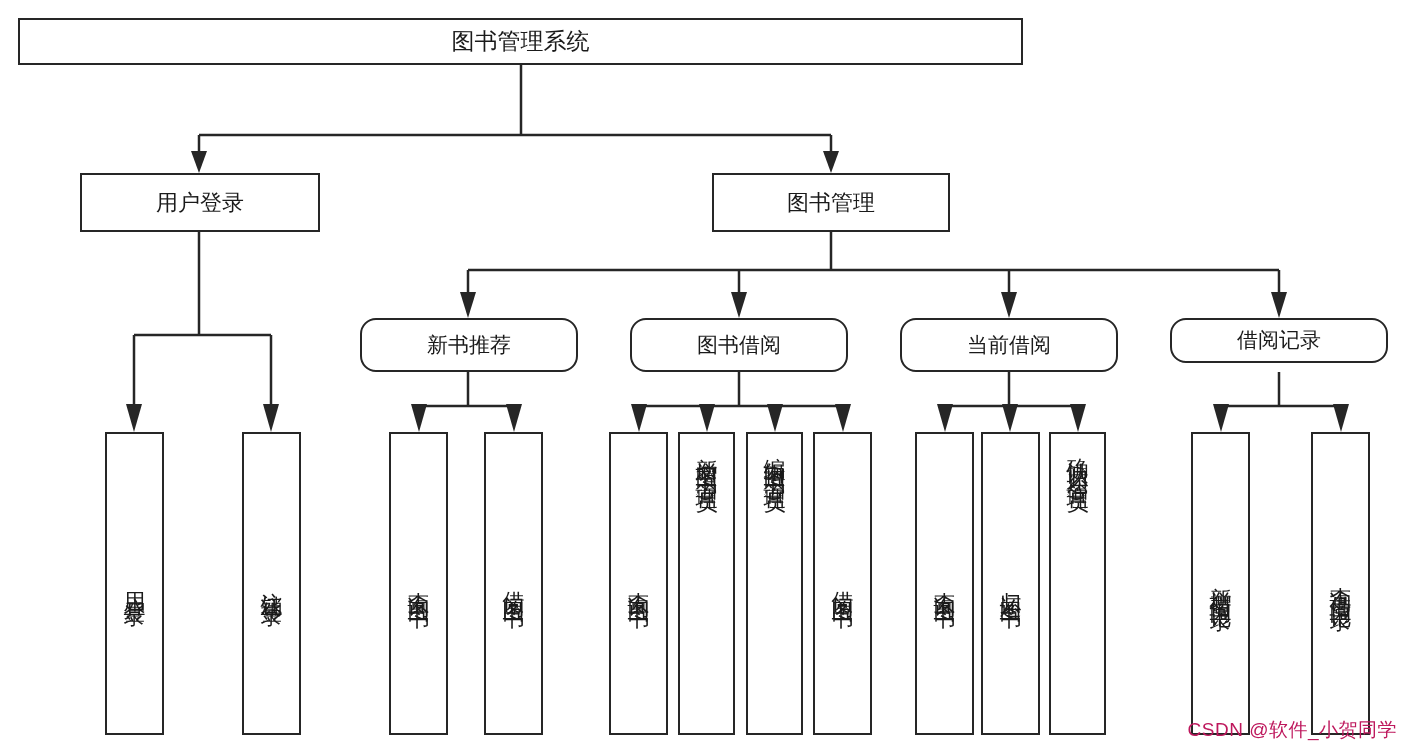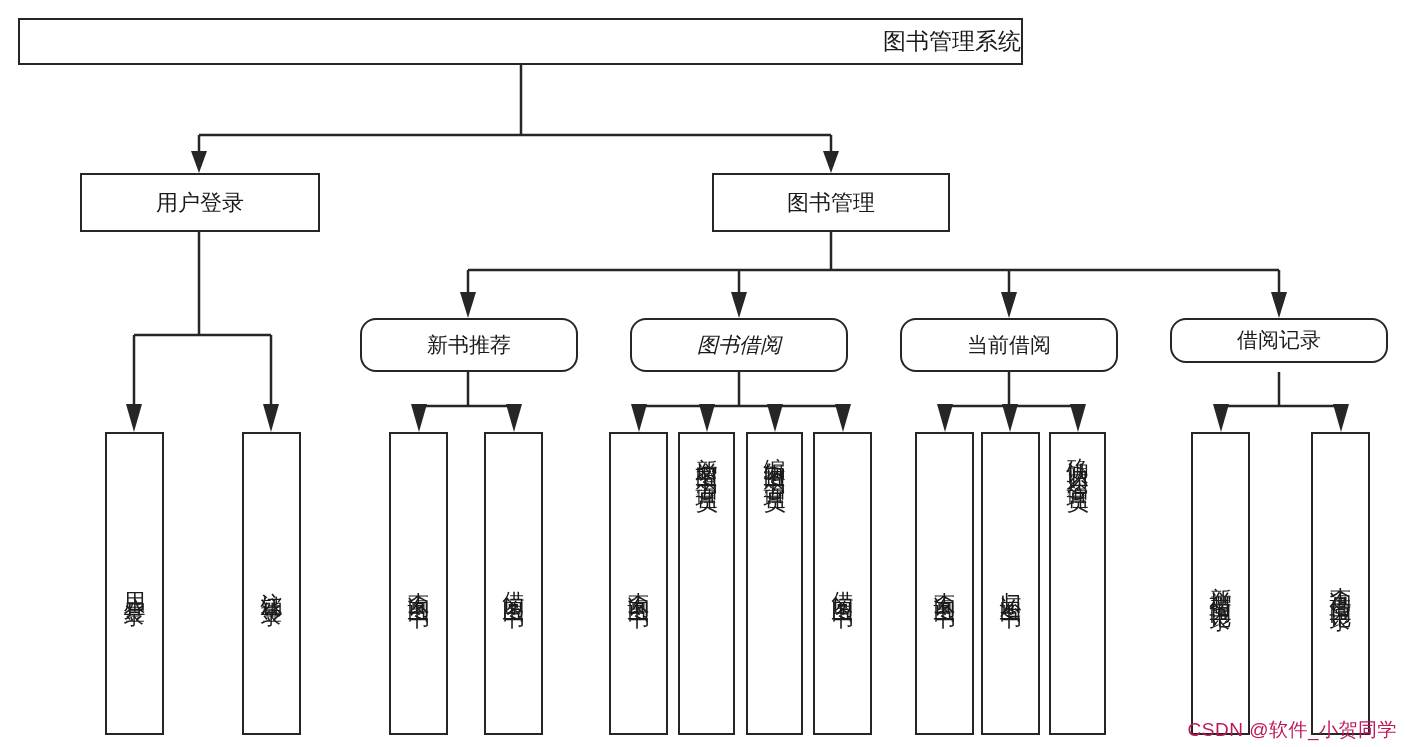--- a/index.html
+++ b/index.html
@@ -139,35 +139,35 @@
     <polygon class="head" points="1078,432 1070,404 1086,404"></polygon>
 
     <line x1="1279" y1="372" x2="1279" y2="406"></line>
     <line x1="1221" y1="406" x2="1341" y2="406"></line>
     <line x1="1221" y1="406" x2="1221" y2="412"></line>
     <polygon class="head" points="1221,432 1213,404 1229,404"></polygon>
     <line x1="1341" y1="406" x2="1341" y2="412"></line>
     <polygon class="head" points="1341,432 1333,404 1349,404"></polygon>
   </svg>
 
-  <div class="node root" style="left:18px; top:18px; width:1005px; height:47px;justify-content:flex-end;">
+  <div class="node root" style="left:18px; top:18px; width:1005px; height:47px;">
     <span class="label">图书管理系统</span>
   </div>
 
   <div class="node lvl1" style="left:80px; top:173px; width:240px; height:59px;">
     <span class="label">用户登录</span>
   </div>
   <div class="node lvl1" style="left:712px; top:173px; width:238px; height:59px;">
     <span class="label">图书管理</span>
   </div>
 
   <div class="node lvl2" style="left:360px; top:318px; width:218px; height:54px;">
     <span class="label">新书推荐</span>
   </div>
-  <div class="node lvl2" style="left:630px; top:318px; width:218px; height:54px;font-style:italic;">
+  <div class="node lvl2" style="left:630px; top:318px; width:218px; height:54px;">
     <span class="label">图书借阅</span>
   </div>
   <div class="node lvl2" style="left:900px; top:318px; width:218px; height:54px;">
     <span class="label">当前借阅</span>
   </div>
   <div class="node lvl2" style="left:1170px; top:318px; width:218px; height:45px;">
     <span class="label">借阅记录</span>
   </div>
 
   <div class="node leaf mid" style="left:105px; top:432px; width:59px; height:303px;">

